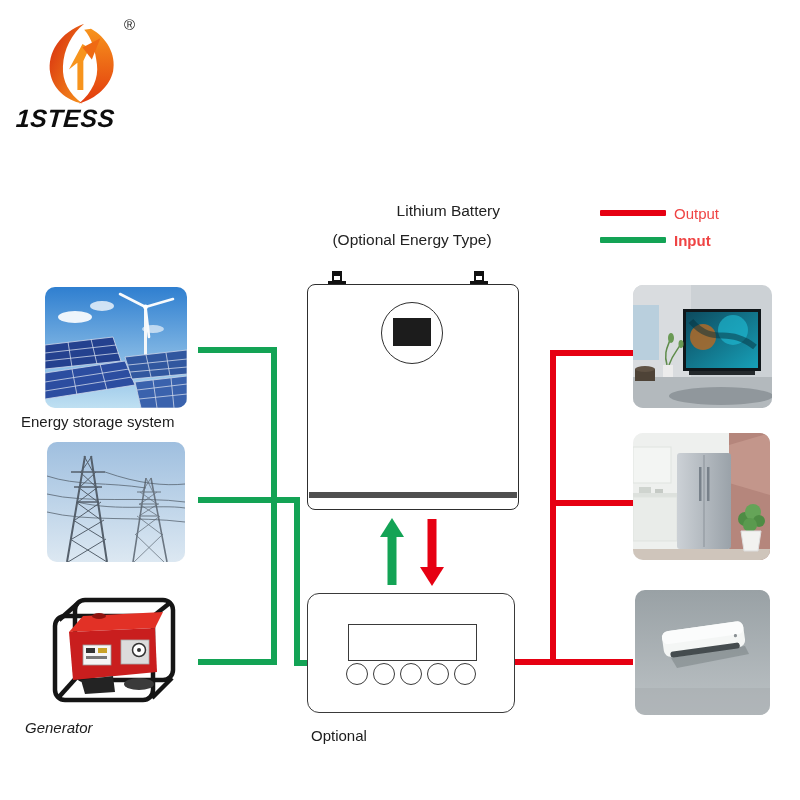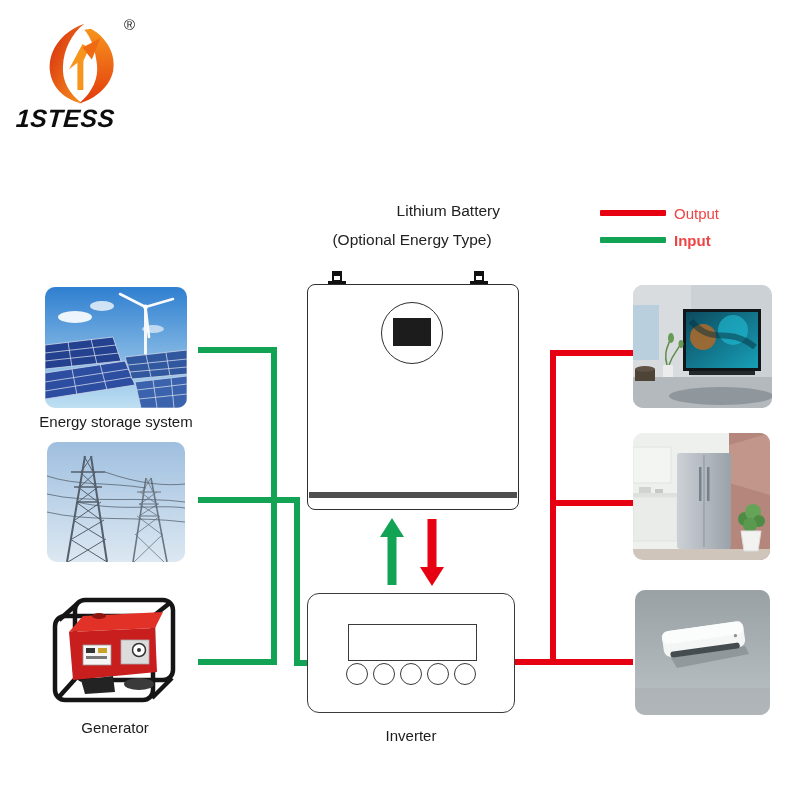--- a/index.html
+++ b/index.html
@@ -1,19 +1,19 @@
 <!DOCTYPE html>
 <html><head>
 <meta charset="utf-8">
 <style>
   html,body{margin:0;padding:0;background:#fff;}
   #canvas{position:relative;width:800px;height:800px;background:#ffffff;overflow:hidden;
           font-family:"Liberation Sans", sans-serif;color:#1f1f1f;}
   .abs{position:absolute;}
-  .caption{position:absolute;font-size:15px;color:#1c1c1c;text-align:center;line-height:18px;}
+  .caption{position:absolute;font-size:15px;color:#1c1c1c;text-align:left;line-height:18px;}
   .title-line{position:absolute;font-size:15.5px;color:#222;text-align:center;}
   .legend-label{position:absolute;font-size:15px;color:#ef4444;}
   .gline{position:absolute;background:#13a355;}
   .rline{position:absolute;background:#e60012;}
   .photo{position:absolute;border-radius:10px;overflow:hidden;background:#f4f4f4;}
   .photo svg{display:block;}
   
   .battery-box{position:absolute;left:307px;top:284px;width:212px;height:226px;
                border:1.5px solid #2e2e2e;border-radius:8px;background:#fff;box-sizing:border-box;}
   .battery-circle{position:absolute;left:381px;top:302px;width:62px;height:62px;border-radius:50%;
@@ -168,21 +168,21 @@
         <rect x="55" y="60" width="9" height="5" fill="#c9a227"></rect>
         <rect x="43" y="68" width="21" height="3" fill="#777777"></rect>
         <rect x="78" y="52" width="28" height="24" fill="#dcdcdc" stroke="#a8a8a8" stroke-width="0.8"></rect>
         <circle cx="96" cy="62" r="6.5" fill="#ffffff" stroke="#333333" stroke-width="1.5"></circle>
         <circle cx="96" cy="62" r="2" fill="#333333"></circle>
         <path d="M38,92 L70,88 L72,104 L42,106 Z" fill="#232323"></path>
         <ellipse cx="96" cy="96" rx="15" ry="6" fill="#3a3a3a"></ellipse>
       </g>
     </svg>
   </div>
-  <div class="caption" style="left:25px;top:719px;width:180px;">Generator</div>
+  <div class="caption" style="left:25px;top:719px;width:180px;font-style:italic;">Generator</div>
 
   <div class="terminal" style="left:328px;top:271px;">
     <div class="cap"></div>
       <div class="neck"></div>
       <div class="base"></div>
   </div>
   <div class="terminal" style="left:470px;top:271px;">
     <div class="cap"></div>
       <div class="neck"></div>
       <div class="base"></div>
@@ -205,21 +205,21 @@
 
   <div class="inverter-box"></div>
   <div class="inverter-display"></div>
   <div class="inverter-buttons">
     <div class="btn"></div>
     <div class="btn"></div>
     <div class="btn"></div>
     <div class="btn"></div>
     <div class="btn"></div>
   </div>
-  <div class="caption" style="left:311px;top:727px;width:200px;">Inverter</div>
+  <div class="caption" style="left:311px;top:727px;width:200px;">Optional</div>
 
   <div class="photo" style="left:633px;top:285px;width:139px;height:123px;">
     <svg width="139" height="123" viewBox="0 0 139 123">
       <defs>
         <linearGradient id="g-tvscr" x1="0" y1="0" x2="1" y2="1">
           <stop offset="0" stop-color="#0d4a5e"></stop>
             <stop offset="1" stop-color="#17a0b8"></stop>
         </linearGradient>
       </defs>
       <rect width="139" height="123" fill="#ccd1d5"></rect>

